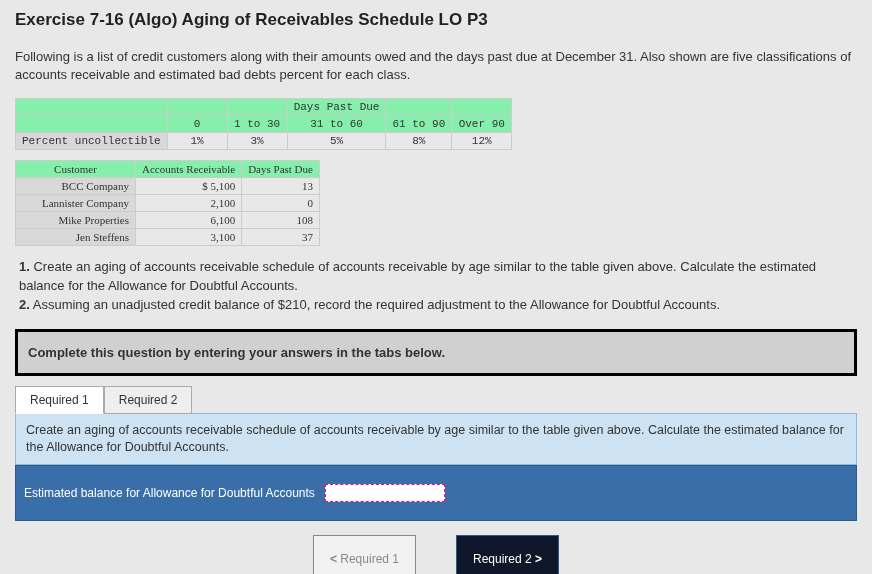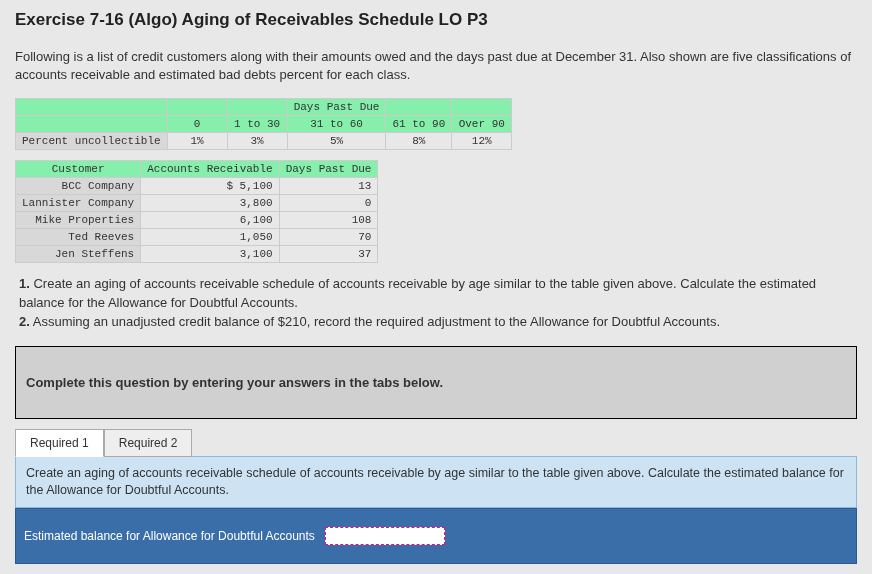--- a/index.html
+++ b/index.html
@@ -37,35 +37,35 @@
     .hdr-blue {
       background: #86efac;
     }
     .row-label {
       text-align: left;
       background: #d8d8d8;
     }
     .tbl1 td { min-width: 60px; }
     .tbl1 .lbl { min-width: 140px; }
     .tbl2 { margin-top: 6px; margin-bottom: 12px;}
-    .tbl2 td { min-width: 60px; }
+    .tbl2 td { min-width: 60px; font-family: Liberation Serif, serif; }
     .tbl2 .lbl { min-width: 120px; }
     .instr-list {
       margin: 6px 0 14px 4px;
       font-size: 13px;
       line-height: 1.45;
     }
     .instr-list .num { font-weight: bold; }
     .complete-bar {
       background: #d0d0d0;
-      padding: 28px 10px;
+      padding: 13px 10px;
       font-weight: bold;
       font-size: 13px;
       margin-bottom: 10px;
-      border: 1px solid #000000;
+      border: 3px solid #000000;
     }
     .tabs {
       display: flex;
       gap: 0;
       margin-bottom: 0;
     }
     .tab {
       border: 1px solid #aaa;
       padding: 6px 14px;
       font-size: 12px;
@@ -165,32 +165,27 @@
     <td class="hdr-blue" style="text-align:center">Accounts Receivable</td>
     <td class="hdr-blue" style="text-align:center">Days Past Due</td>
   </tr>
   <tr>
     <td class="lbl row-label">BCC Company</td>
     <td>$ 5,100</td>
     <td>13</td>
   </tr>
   <tr>
     <td class="lbl row-label">Lannister Company</td>
-    <td>3,800</td>
+    <td>2,100</td>
     <td>0</td>
   </tr>
   <tr>
     <td class="lbl row-label">Mike Properties</td>
     <td>6,100</td>
     <td>108</td>
-  </tr>
-  <tr>
-    <td class="lbl row-label">Ted Reeves</td>
-    <td>1,050</td>
-    <td>70</td>
   </tr>
   <tr>
     <td class="lbl row-label">Jen Steffens</td>
     <td>3,100</td>
     <td>37</td>
   </tr>
 </tbody>
   </table>
 
 <div class="instr-list">

